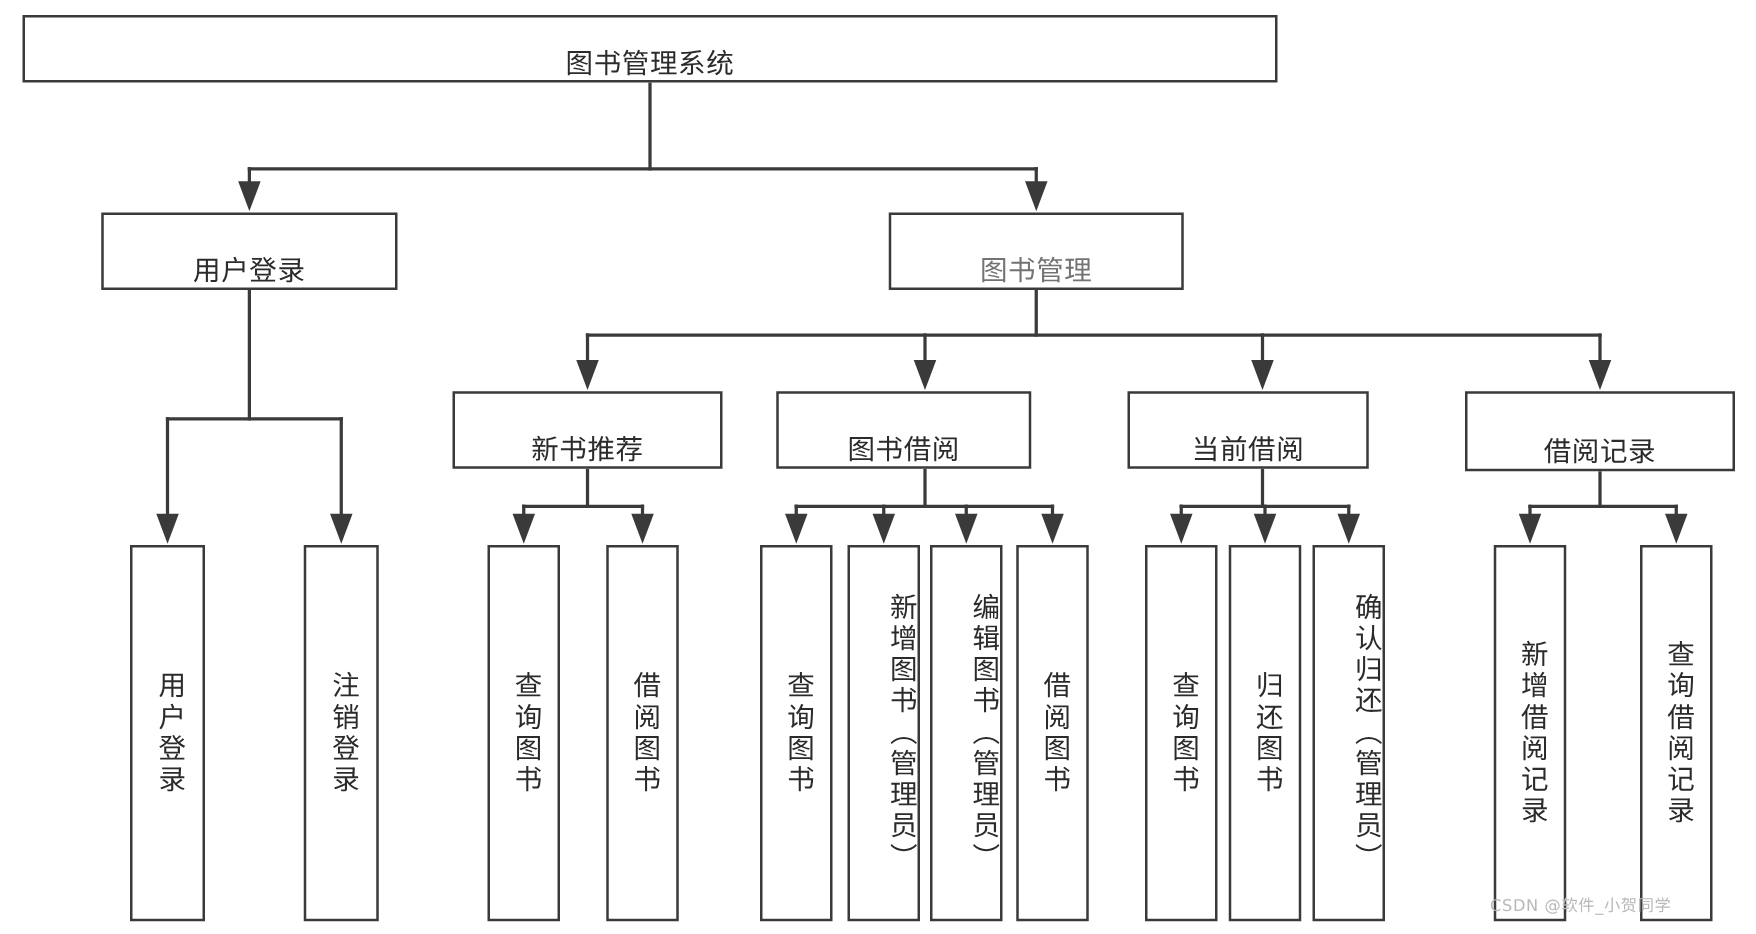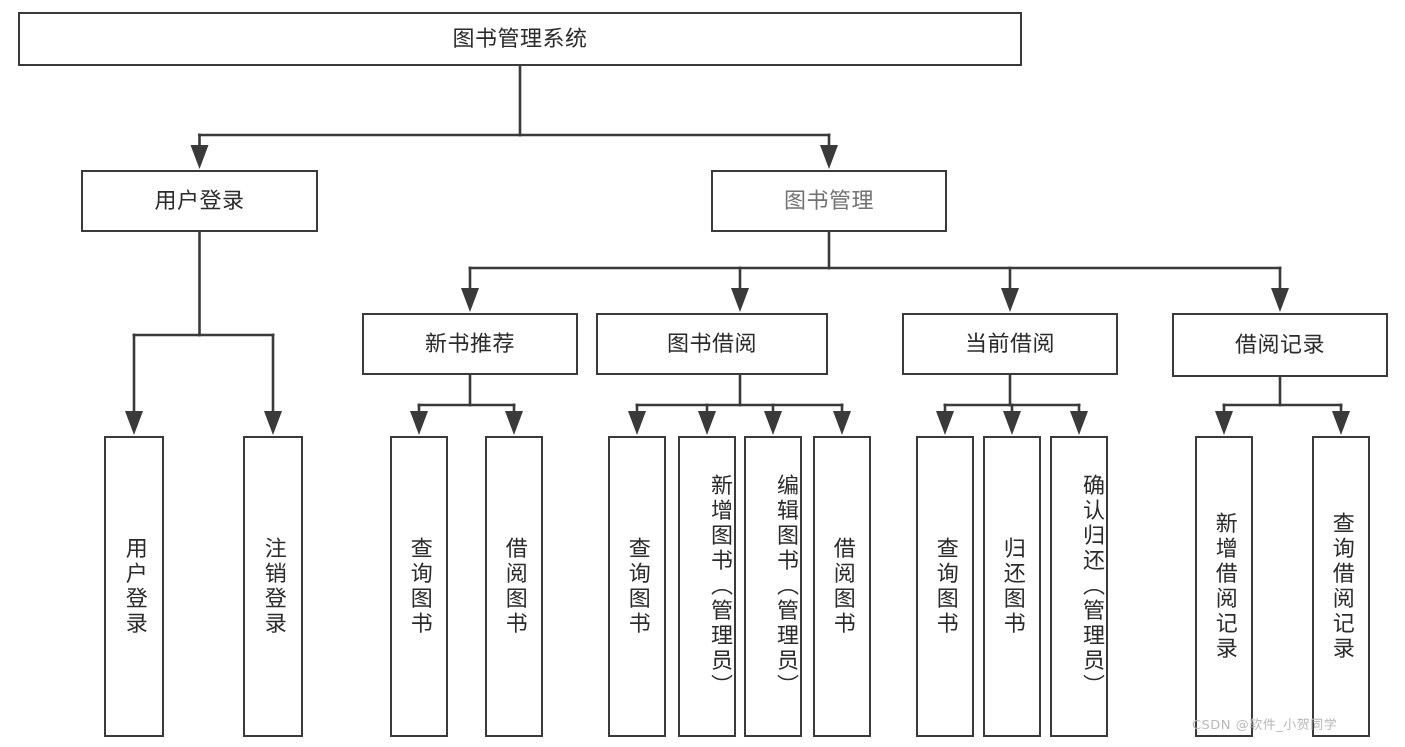--- a/index.html
+++ b/index.html
@@ -24,21 +24,21 @@
     top: 0;
     width: 1405px;
     height: 747px;
   }
   .node {
     position: absolute;
     box-sizing: border-box;
     background: #ffffff;
     border: 2px solid #3a3a3a;
     display: flex;
-    align-items: center;
+    align-items: flex-end;
     justify-content: center;
     color: #2b2b2b;
     letter-spacing: 0.5px;
   }
   .node-h {
     font-size: 22px;
     line-height: 1.1;
     white-space: nowrap;
   }
   .node-v {
@@ -131,24 +131,24 @@
       </div>
       <div class="node node-h" style="left: 81px; top: 170px; width: 237px; height: 62px; border-color: rgb(58, 58, 58); background: rgb(255, 255, 255); color: rgb(43, 43, 43);">
         <span>用户登录</span>
       </div>
       <div class="node node-h" style="left: 711px; top: 170px; width: 236px; height: 62px; border-color: rgb(58, 58, 58); background: rgb(255, 255, 255); color: #737373;">
         <span>图书管理</span>
       </div>
       <div class="node node-h" style="left: 362px; top: 313px; width: 216px; height: 62px; border-color: rgb(58, 58, 58); background: rgb(255, 255, 255); color: rgb(43, 43, 43);">
         <span>新书推荐</span>
       </div>
-      <div class="node node-h" style="left: 596px; top: 313px; width: 232px; height: 62px; border-color: rgb(58, 58, 58); background: rgb(255, 255, 255); color: rgb(43, 43, 43);">
+      <div class="node node-h" style="left: 621px; top: 313px; width: 204px; height: 62px; border-color: rgb(58, 58, 58); background: rgb(255, 255, 255); color: rgb(43, 43, 43);">
         <span>图书借阅</span>
       </div>
-      <div class="node node-h" style="left: 902px; top: 313px; width: 216px; height: 62px; border-color: rgb(58, 58, 58); background: rgb(255, 255, 255); color: rgb(43, 43, 43);">
+      <div class="node node-h" style="left: 902px; top: 313px; width: 193px; height: 62px; border-color: rgb(58, 58, 58); background: rgb(255, 255, 255); color: rgb(43, 43, 43);">
         <span>当前借阅</span>
       </div>
       <div class="node node-h" style="left: 1172px; top: 313px; width: 216px; height: 64px; border-color: rgb(58, 58, 58); background: rgb(255, 255, 255); color: rgb(43, 43, 43);">
         <span>借阅记录</span>
       </div>
       <div class="node node-v align-mid" style="left: 104px; top: 436px; width: 60px; height: 301px; border-color: rgb(58, 58, 58); background: rgb(255, 255, 255); color: rgb(43, 43, 43);">
         <span>用户登录</span>
       </div>
       <div class="node node-v align-mid" style="left: 243px; top: 436px; width: 60px; height: 301px; border-color: rgb(58, 58, 58); background: rgb(255, 255, 255); color: rgb(43, 43, 43);">
         <span>注销登录</span>

